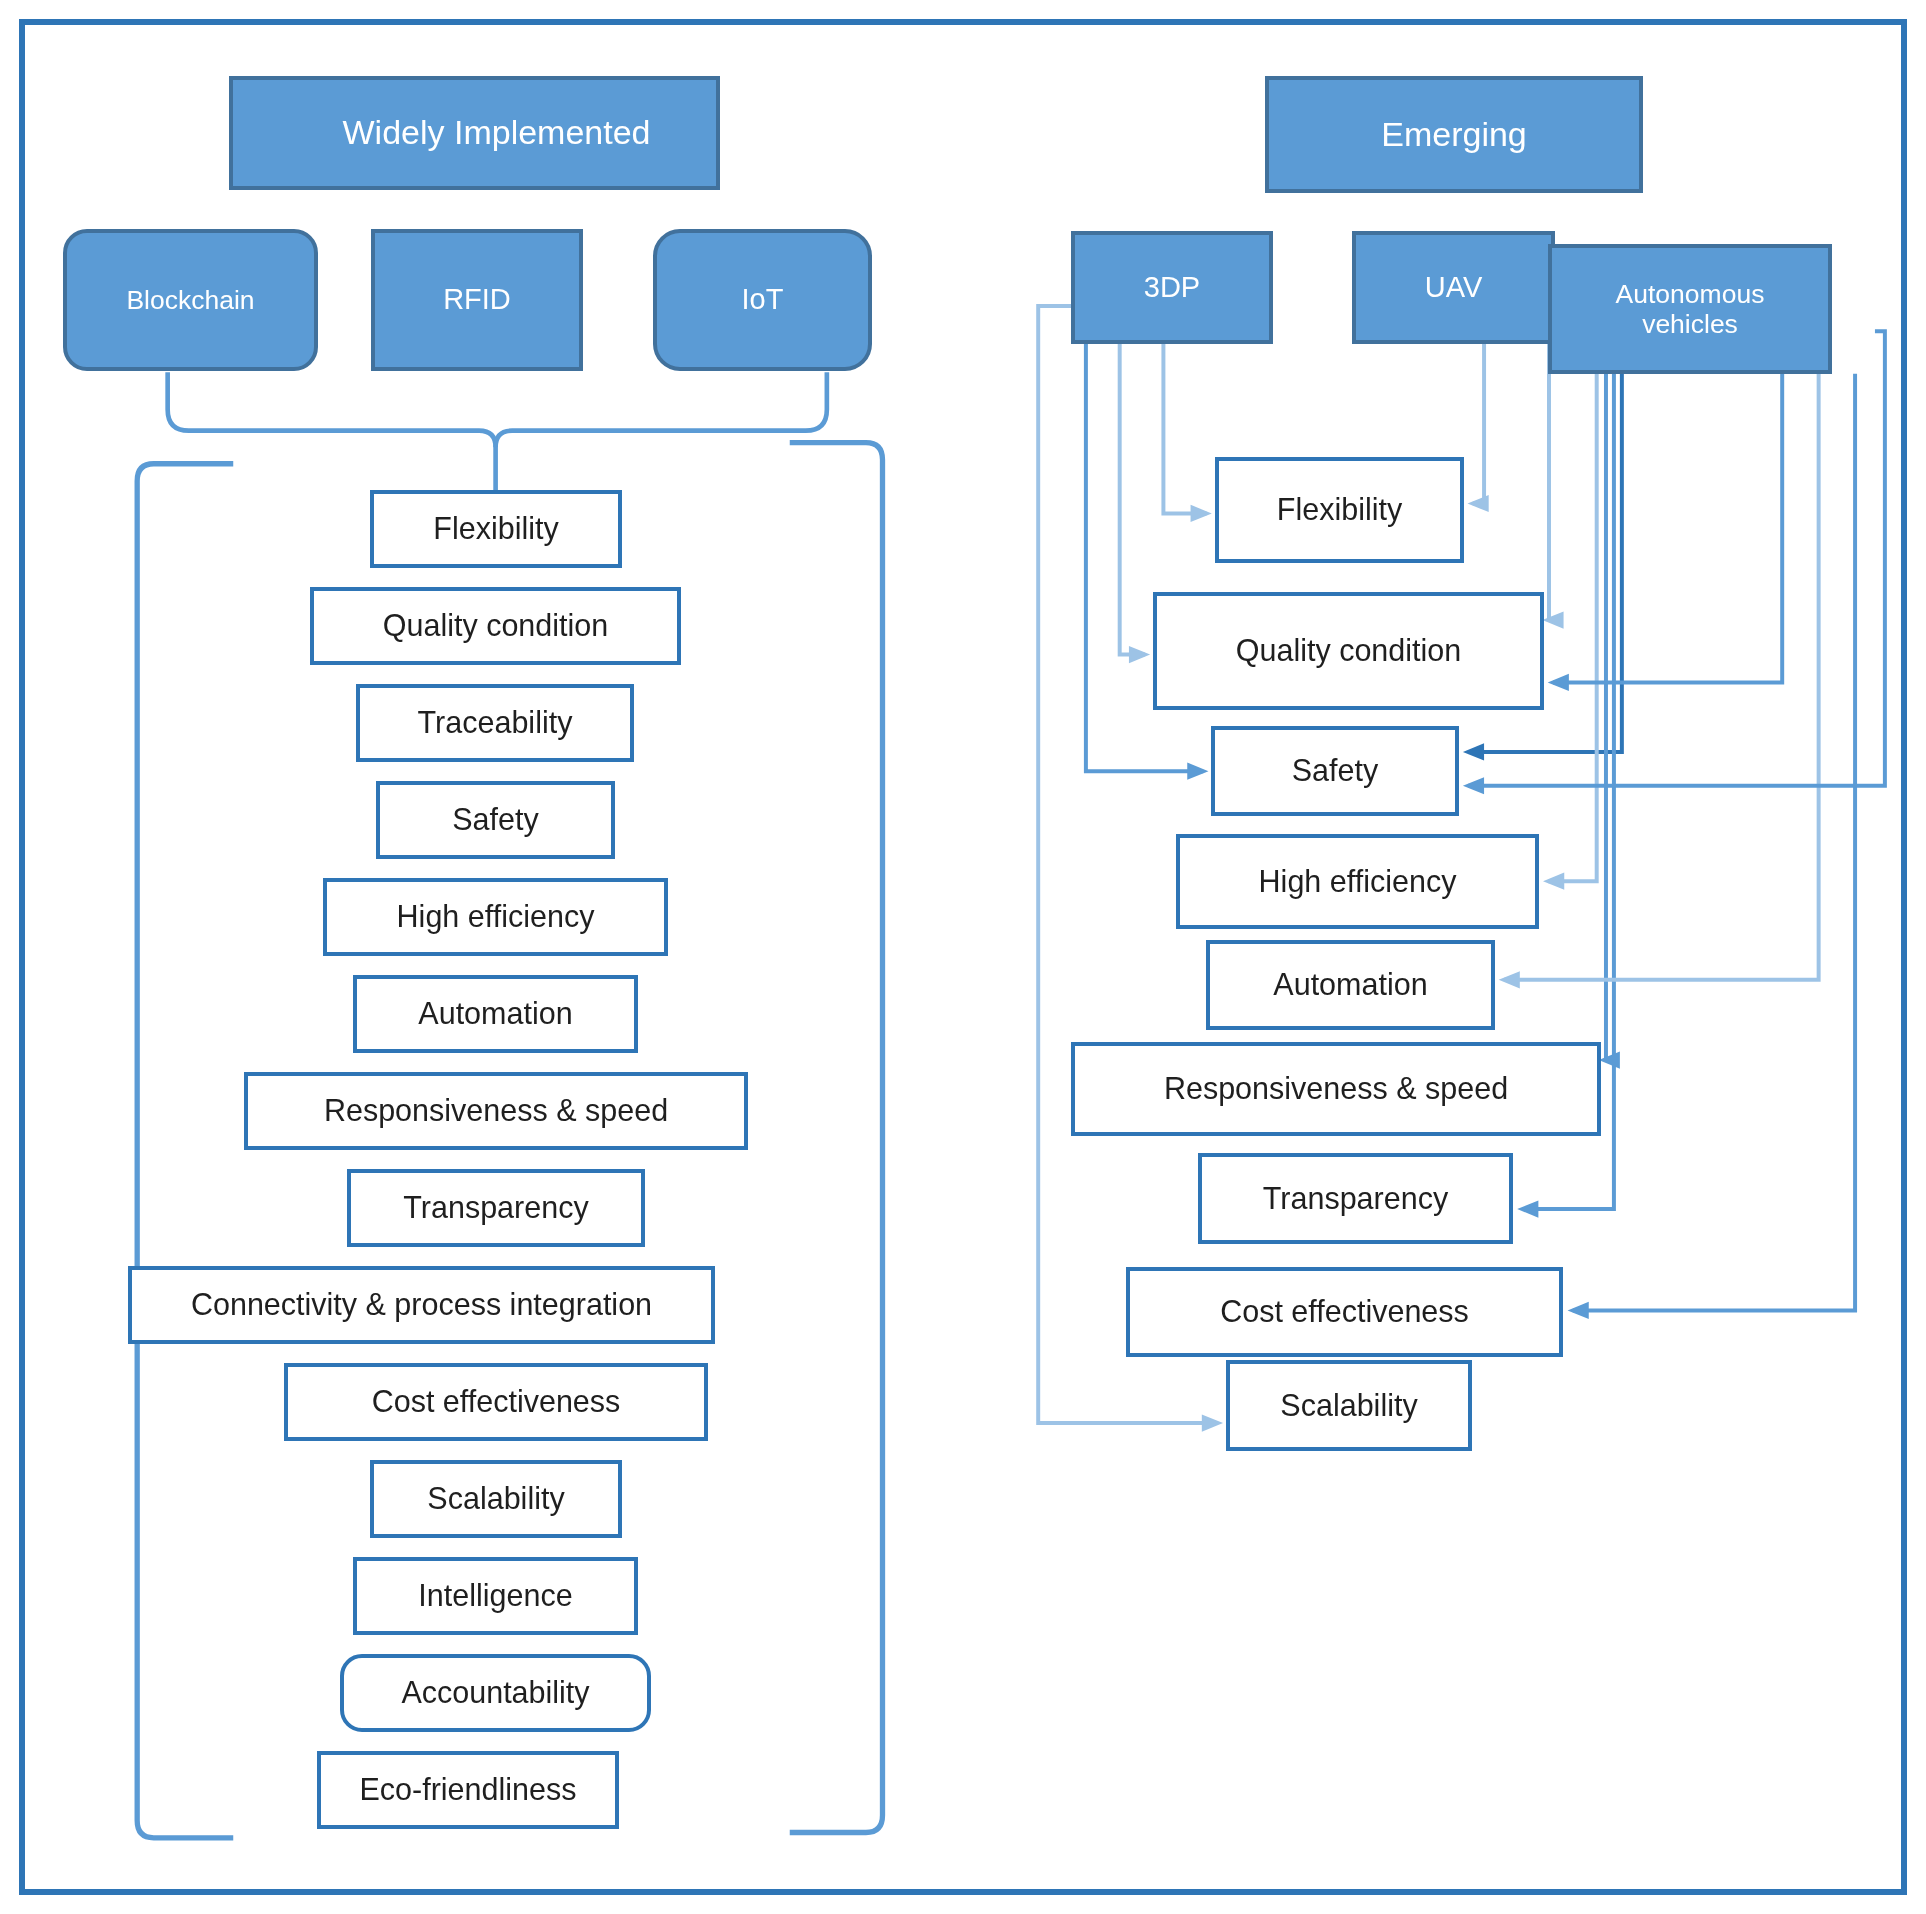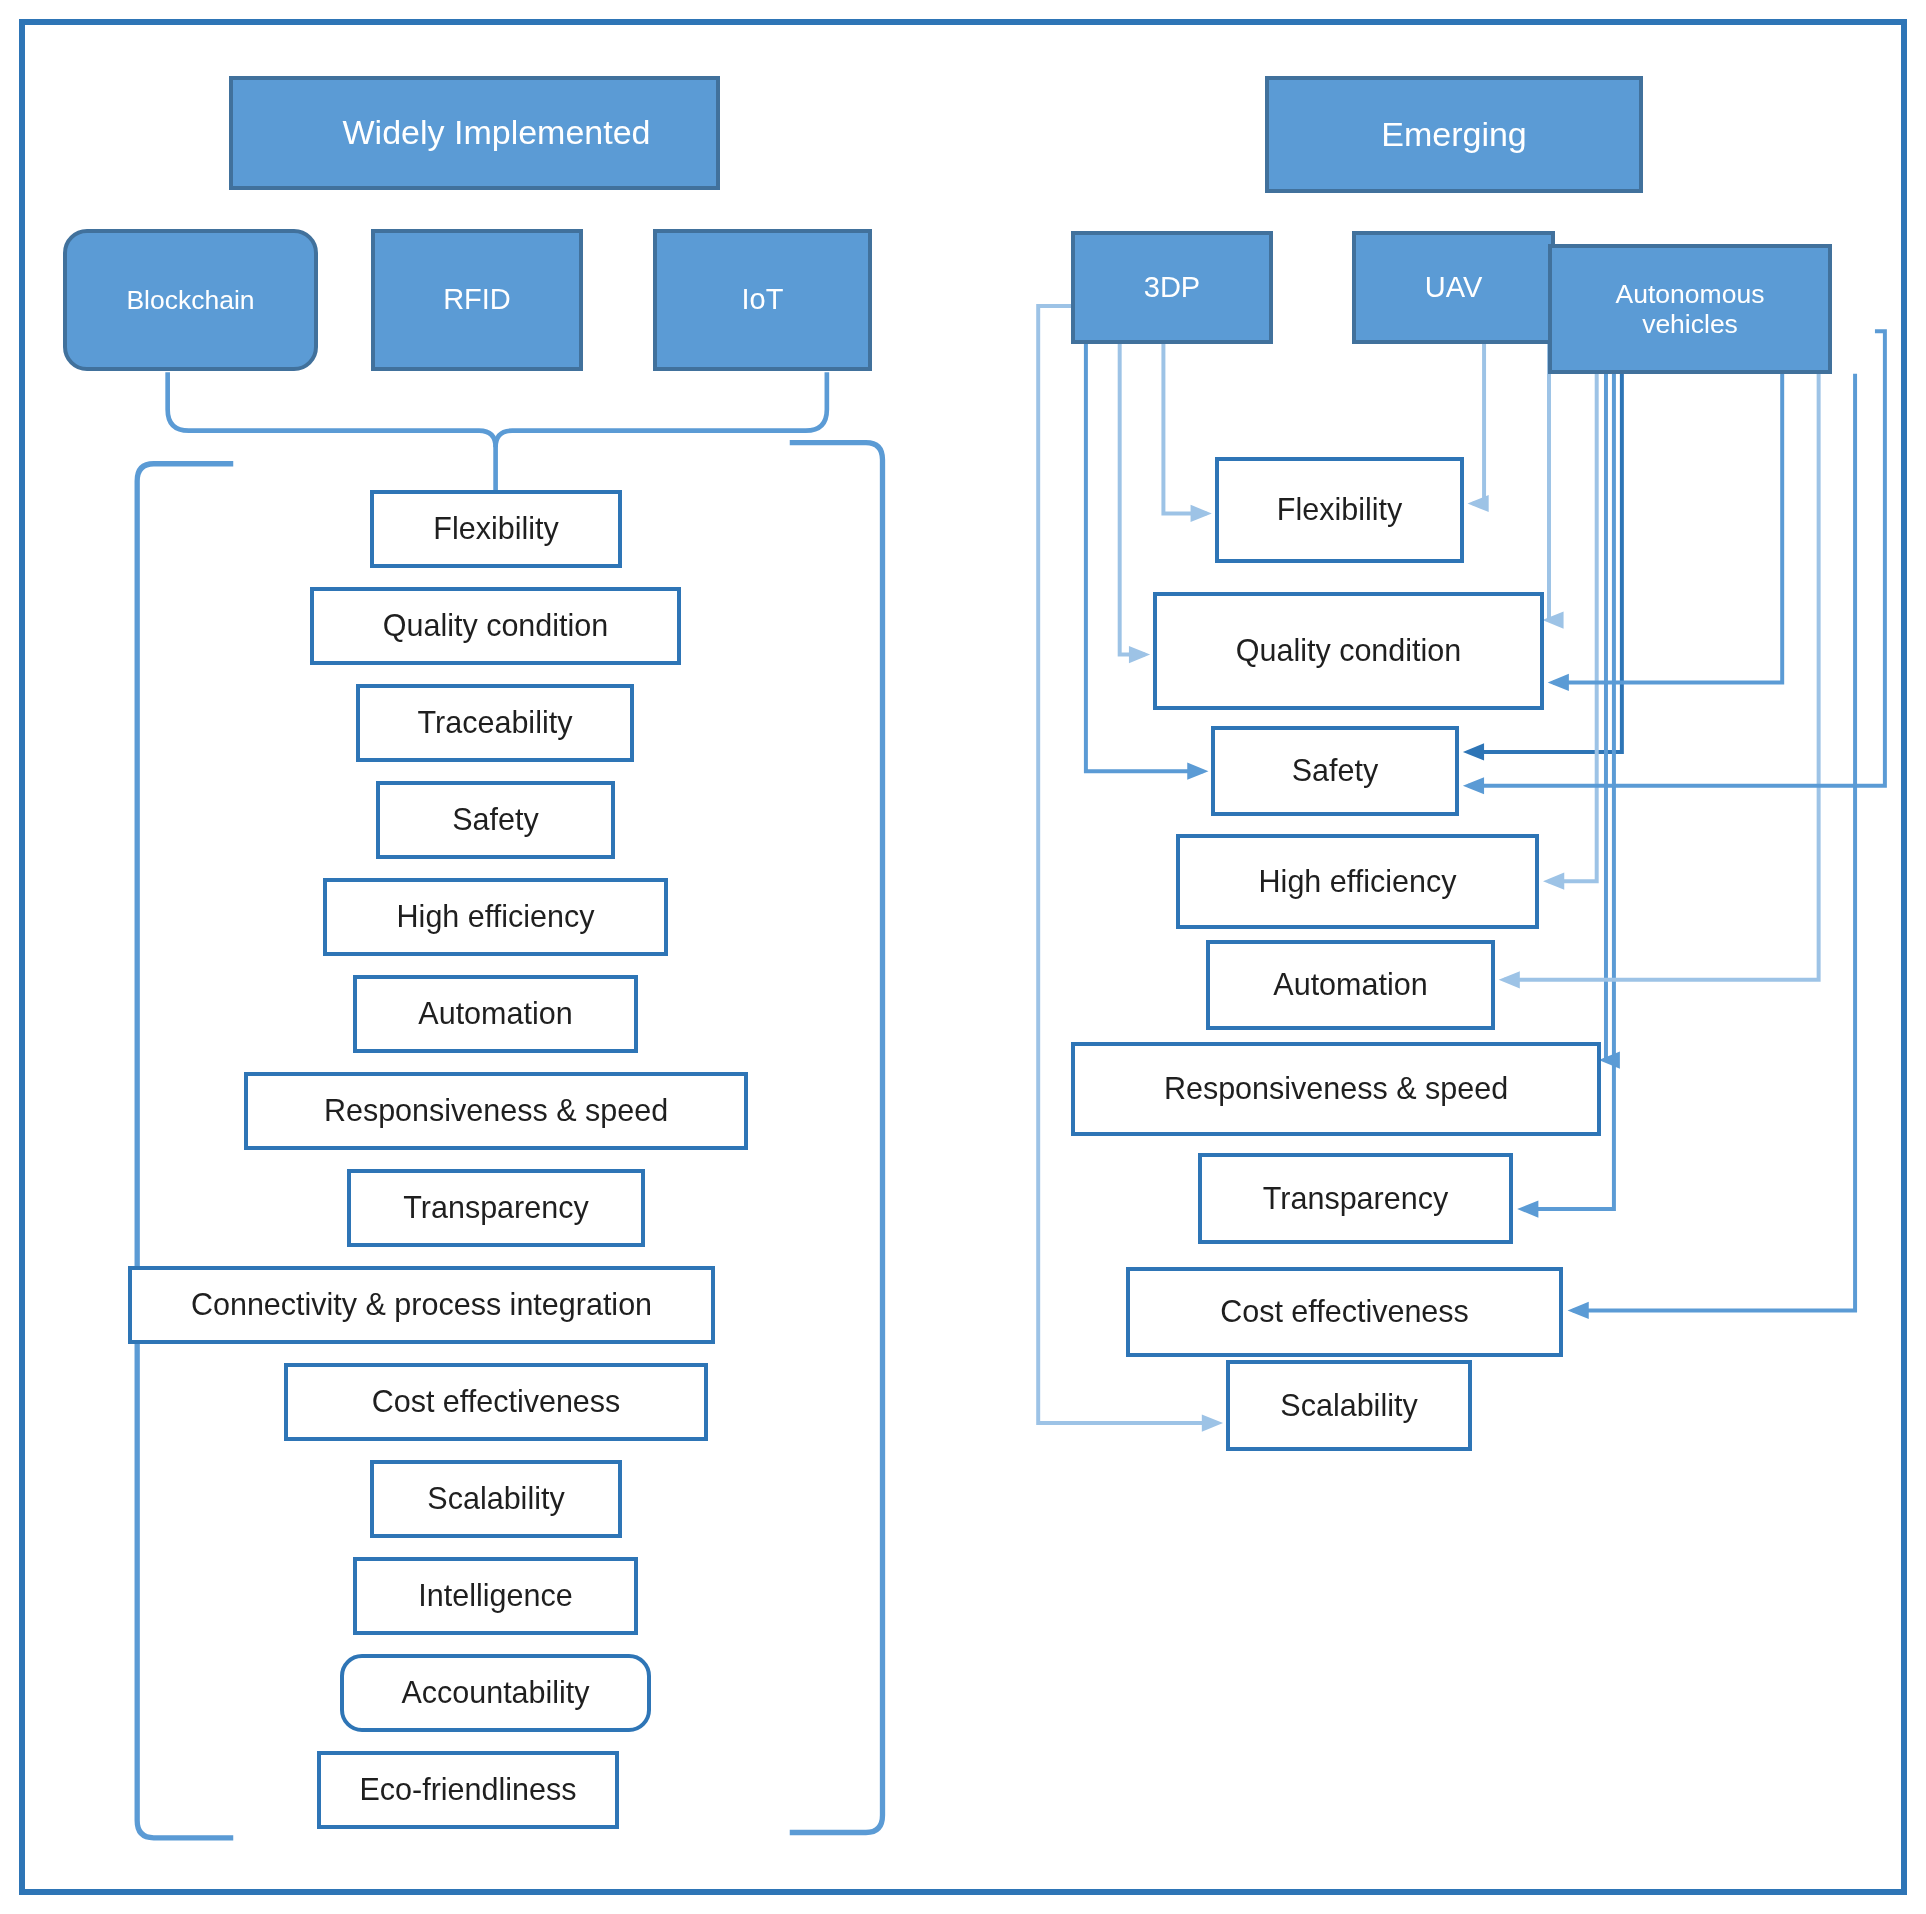--- a/index.html
+++ b/index.html
@@ -76,21 +76,21 @@
     <path class="ln" d="M2690,564 V1030 H2344" stroke="#5b9bd5" stroke-width="6" marker-end="url(#ah-m)"></path>
     <path class="ln" d="M2745,564 V1479 H2270" stroke="#9dc3e6" stroke-width="6" marker-end="url(#ah-l)"></path>
     <path class="ln" d="M2800,564 V1978 H2374" stroke="#5b9bd5" stroke-width="6" marker-end="url(#ah-m)"></path>
     <path class="ln" d="M2830,500 H2845 V1186 H2216" stroke="#5b9bd5" stroke-width="6" marker-end="url(#ah-m)"></path>
   </svg>
 
   <div class="box tech hdr" style="left:229px; top:76px; width:491px; height:114px;padding-left:44px;">Widely Implemented</div>
 
   <div class="box tech" style="left:63px; top:229px; width:255px; height:142px; font-size:26.5px;border-radius:24px;">Blockchain</div>
   <div class="box tech" style="left:371px; top:229px; width:212px; height:142px;">RFID</div>
-  <div class="box tech" style="left:653px; top:229px; width:219px; height:142px;">IoT</div>
+  <div class="box tech" style="left:653px; top:229px; width:219px; height:142px;border-radius:27px;">IoT</div>
 
   <div class="box cbox" style="left:370px;  top:490px;  width:252px;  height:78px;">Flexibility</div>
   <div class="box cbox" style="left:310px;  top:587px;  width:371px;  height:78px;">Quality condition</div>
   <div class="box cbox" style="left:356px;  top:684px; width:278px;  height:78px;">Traceability</div>
   <div class="box cbox" style="left:376px;  top:781px; width:239px;  height:78px;">Safety</div>
   <div class="box cbox" style="left:323px;  top:878px; width:345px;  height:78px;">High efficiency</div>
   <div class="box cbox" style="left:353px;  top:975px; width:285px;  height:78px;">Automation</div>
   <div class="box cbox" style="left:244px;  top:1072px; width:504px;  height:78px;">Responsiveness &amp; speed</div>
   <div class="box cbox" style="left:347px;  top:1169px; width:298px;  height:78px;">Transparency</div>
   <div class="box cbox" style="left:128px;  top:1266px; width:587px; height:78px;">Connectivity &amp; process integration</div>

